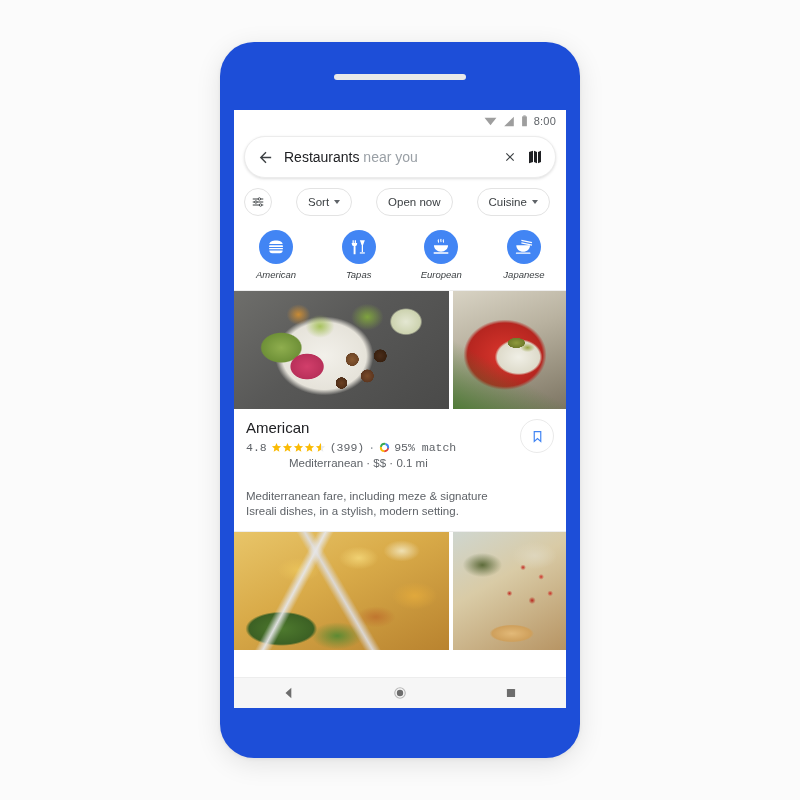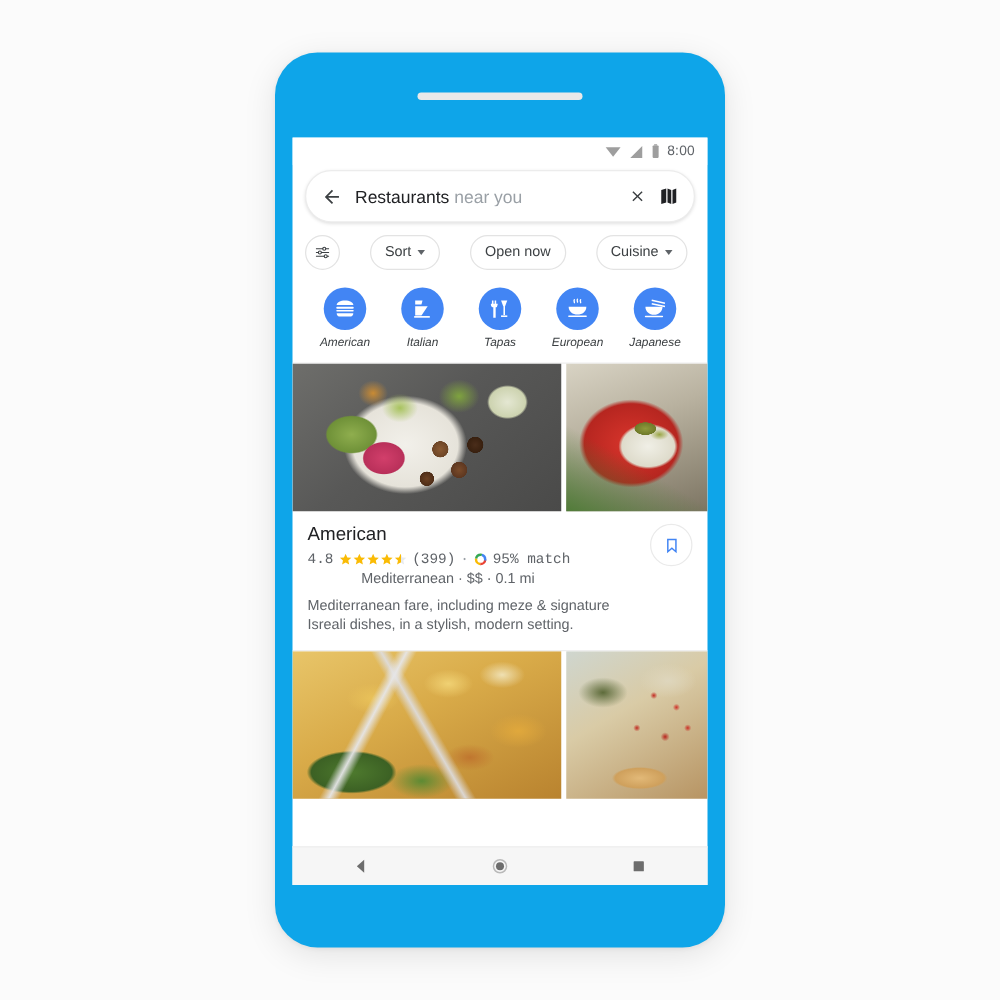--- a/index.html
+++ b/index.html
@@ -8,21 +8,21 @@
     background:#fbfbfb;
     font-family:"Liberation Sans", sans-serif;
     -webkit-font-smoothing:antialiased;
   }
   .stage{position:relative;width:800px;height:800px;}
 
   
   .phone{
     position:absolute;left:220px;top:42px;
     width:360px;height:716px;
-    background:#0ea5e9;
+    background:#1d4ed8;
     border-radius:34px;
     box-shadow:0 6px 26px rgba(0,0,0,0.10), 0 1px 4px rgba(0,0,0,0.06);
   }
   .speaker{
     position:absolute;left:50%;top:32px;transform:translateX(-50%);
     width:132px;height:6px;border-radius:3px;background:#e9e9e9;
   }
 
   
   .screen{
@@ -144,21 +144,21 @@
 
   
   .listing{padding:10px 12px 12px 12px;position:relative;border-bottom:1px solid #eeeeee;}
   .l-title{font-size:15px;color:#202124;line-height:18px;}
   .l-rating{display:flex;align-items:center;gap:4px;margin-top:4px;font-size:11.5px;color:#5f6368;white-space:nowrap;font-family:Liberation Mono, monospace;}
   .stars{display:inline-flex;gap:0px;}
   .star{width:11px;height:11px;}
   .dot{color:#9aa0a6;}
   .ringicon{width:11px;height:11px;}
   .l-meta{margin-top:3px;font-size:11.5px;color:#5f6368;margin-left:43px;}
-  .l-desc{margin-top:9px;font-size:11.5px;color:#5f6368;line-height:15px;max-width:272px;}
+  .l-desc{margin-top:20px;font-size:11.5px;color:#5f6368;line-height:15px;max-width:272px;}
   .savebtn{
     position:absolute;right:12px;top:10px;
     width:32px;height:32px;border-radius:50%;
     border:1px solid #eaeaea;background:#fff;
     display:flex;align-items:center;justify-content:center;
   }
   .ic-bookmark{width:13px;height:13px;}
 
   
   .navbar{
@@ -243,30 +243,20 @@
               <rect x="3.6" y="10" width="16.8" height="2.1" rx="1.05" fill="#fff"></rect>
               <rect x="3.6" y="13.2" width="16.8" height="1.5" rx=".75" fill="#fff"></rect>
               <path d="M4 16.2h16c0 2-1.4 3.3-3.4 3.3H7.4C5.4 19.5 4 18.2 4 16.2z" fill="#fff"></path>
             </svg>
           </div>
           <span class="lbl">American</span>
         </div>
         <div class="cat">
           <div class="bubble" style="background:#4285f4">
             <svg viewBox="0 0 24 24" width="20" height="20">
-              <path d="M5 4h7l-1 4H5z" fill="#fff"></path>
-              <path d="M5 9.5h12l-6 9H5z" fill="#fff"></path>
-              <rect x="4" y="19" width="15" height="1.6" fill="#fff"></rect>
-            </svg>
-          </div>
-          <span class="lbl">Italian</span>
-        </div>
-        <div class="cat">
-          <div class="bubble" style="background:#4285f4">
-            <svg viewBox="0 0 24 24" width="20" height="20">
               <path d="M5 4v4M7.6 4v4M4 8h5c0 1.4-1 2.2-1.9 2.4V20H6.3v-9.6C5.2 10.2 4 9.4 4 8z" stroke="#fff" stroke-width="1.5" fill="#fff"></path>
               <path d="M13 4h6l-2.1 5.6H15.1z" fill="#fff"></path>
               <rect x="15.3" y="9.4" width="1.5" height="8.6" fill="#fff"></rect>
               <rect x="13" y="18.4" width="6" height="1.5" fill="#fff"></rect>
             </svg>
           </div>
           <span class="lbl">Tapas</span>
         </div>
         <div class="cat">
           <div class="bubble" style="background:#4285f4">

